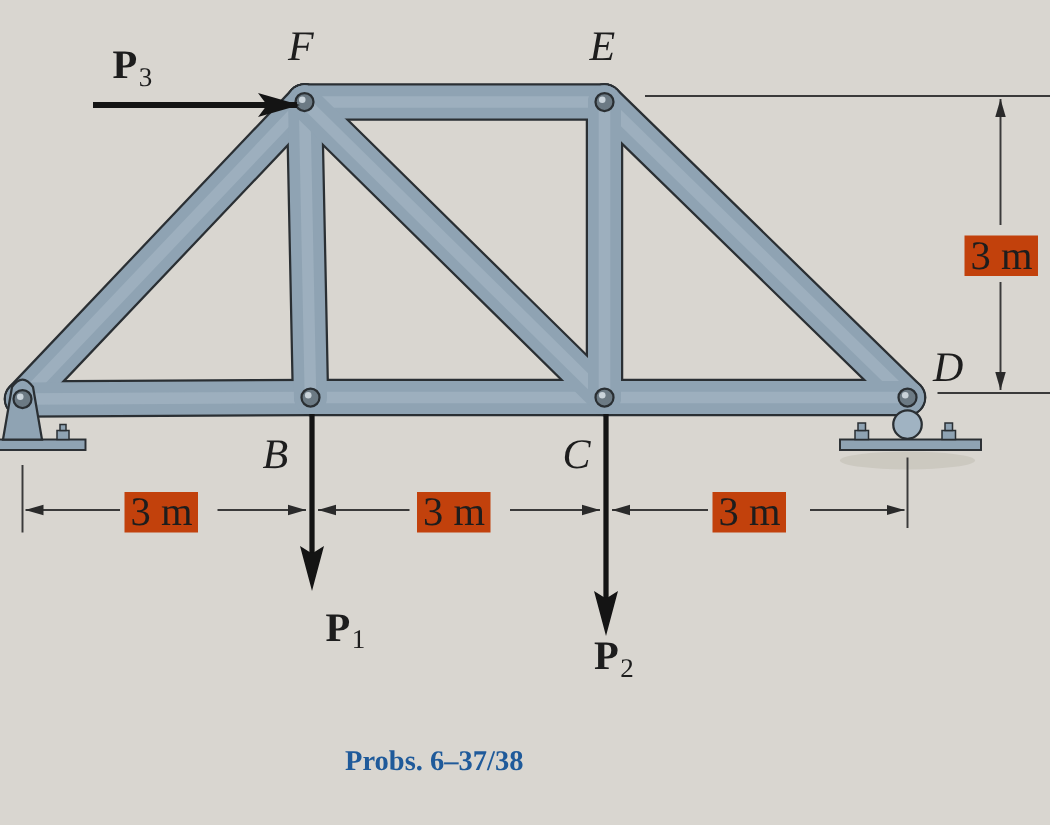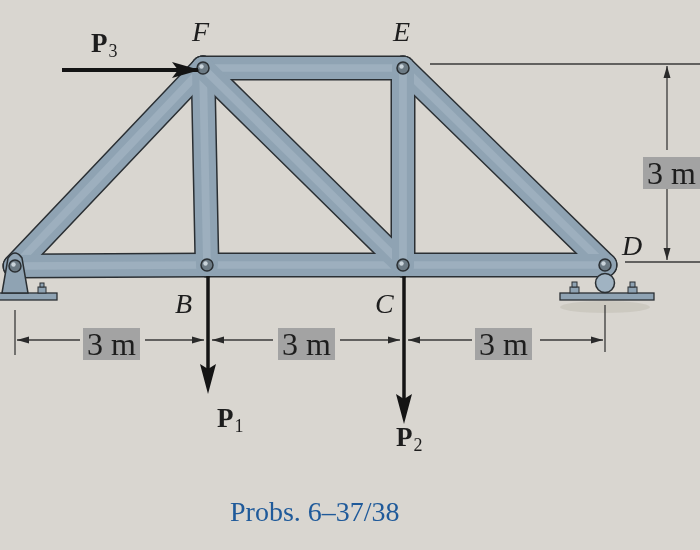--- a/index.html
+++ b/index.html
@@ -5,24 +5,24 @@
   html, body { margin: 0; padding: 0; }
   body {
     width: 700px; height: 550px; overflow: hidden;
     background: #d9d6d0;
     position: relative;
     font-family: "Liberation Serif", "DejaVu Serif", serif;
   }
   #stage { position: absolute; left: 0; top: 0; width: 700px; height: 550px; }
   .lbl { position: absolute; color: #1d1d1d; white-space: nowrap; line-height: 1; }
   .joint-lbl { font-style: italic; font-size: 28px; }
-  .dim-lbl { font-size: 32px; background: #a3a3a3; padding: 0 4px; }
+  .dim-lbl { font-size: 27px; background: #c2410c; padding: 0 4px; }
   .force-lbl { font-weight: bold; font-size: 27px; }
   .force-lbl sub { font-weight: normal; font-size: 18px; vertical-align: -5px; margin-left: 1px; }
-  .caption { font-weight: normal; font-size: 28px; color: #1f5a9a; }
+  .caption { font-weight: bold; font-size: 19px; color: #1f5a9a; }
 </style>
 </head>
 <body>
 
 <div id="stage">
   <svg id="truss-svg" width="700" height="550" viewBox="0 0 700 550" xmlns="http://www.w3.org/2000/svg">
     <defs>
       <marker id="arrowHead" viewBox="0 0 10 10" refX="9" refY="5" markerWidth="10" markerHeight="10" orient="auto-start-reverse" markerUnits="userSpaceOnUse">
         <path d="M0,1 L10,5 L0,9 L2,5 z" fill="#1d1d1d"></path>
       </marker>
@@ -124,21 +124,21 @@
   </svg>
 
   
   <div class="lbl joint-lbl" style="left:192px; top:18px;">F</div>
   <div class="lbl joint-lbl" style="left:393px; top:18px;">E</div>
   <div class="lbl joint-lbl" style="left:175px; top:290px;">B</div>
   <div class="lbl joint-lbl" style="left:375px; top:290px;">C</div>
   <div class="lbl joint-lbl" style="left:622px; top:232px;">D</div>
 
   
-  <div class="lbl force-lbl" style="left:75px; top:30px;margin-left:16px;"><span>P</span><sub>3</sub></div>
+  <div class="lbl force-lbl" style="left:75px; top:30px;"><span>P</span><sub>3</sub></div>
   <div class="lbl force-lbl" style="left:217px; top:405px;"><span>P</span><sub>1</sub></div>
   <div class="lbl force-lbl" style="left:396px; top:424px;"><span>P</span><sub>2</sub></div>
 
   
   <div class="lbl dim-lbl" style="left:83px; top:328px;">3 m</div>
   <div class="lbl dim-lbl" style="left:278px; top:328px;">3 m</div>
   <div class="lbl dim-lbl" style="left:475px; top:328px;">3 m</div>
   <div class="lbl dim-lbl" style="left:643px; top:157px;">3 m</div>
 
   

